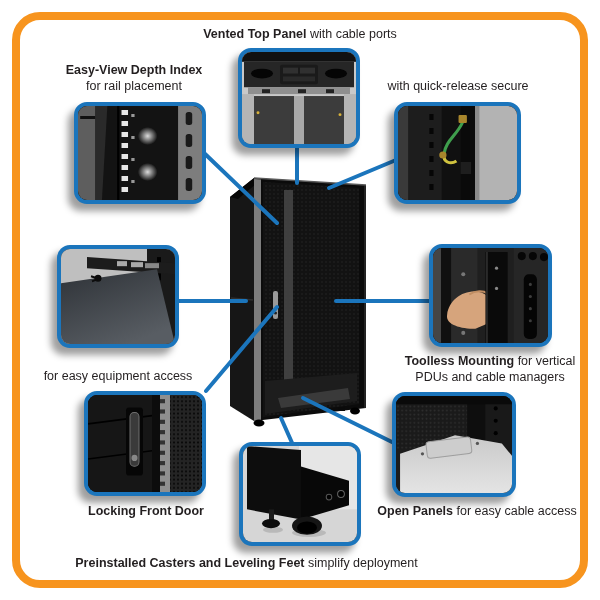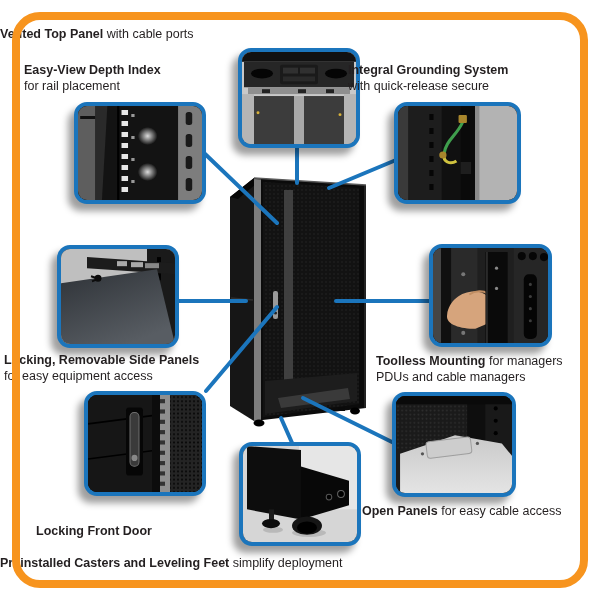--- a/index.html
+++ b/index.html
@@ -23,20 +23,21 @@
   .thumb{
     position:absolute;z-index:3;
     border:4px solid var(--blue,#1B75BC);
     border-radius:13px;
     box-shadow:-6px 7px 7px rgba(0,0,0,0.38);
     overflow:hidden;background:#222;
   }
   .thumb svg{display:block;width:100%;height:100%;}
   .label{
     position:absolute;z-index:4;
+    text-align:center;
     font-size:12.5px;line-height:16px;
     color:var(--text,#231F20);
     white-space:nowrap;
   }
   .label .b{font-weight:bold;}
 </style>
 </head>
 <body>
 
 <svg id="rack-layer" class="layer" viewBox="0 0 600 600">
@@ -294,35 +295,35 @@
 <div class="label" style="left:0;top:26px;width:600px;">
   <span class="b">Vented Top Panel</span><span> with cable ports</span>
 </div>
 
 <div class="label" style="left:24px;top:62px;width:220px;">
   <span class="b">Easy-View Depth Index</span><br>
   <span>for rail placement</span>
 </div>
 
 <div class="label" style="left:348px;top:62px;width:220px;">
-  <span class="b">Integral Grounding System</span><br>
+  <br>
   <span>with quick-release secure</span>
 </div>
 
 <div class="label" style="left:4px;top:352px;width:228px;">
-  <span class="b">Locking, Removable Side Panels</span><br>
+  <br>
   <span>for easy equipment access</span>
 </div>
 
 <div class="label" style="left:376px;top:353px;width:228px;">
-  <span class="b">Toolless Mounting</span><span> for managers</span><br>
+  <span class="b">Toolless Mounting</span><span> for vertical</span><br>
   <span>PDUs and cable managers</span>
 </div>
 
-<div class="label" style="left:36px;top:503px;width:220px;margin-top:20px;">
+<div class="label" style="left:36px;top:503px;width:220px;">
   <span class="b">Locking Front Door</span><br>
 </div>
 
 <div class="label" style="left:362px;top:503px;width:230px;">
   <span class="b">Open Panels</span><span> for easy cable access</span>
 </div>
 
 <div class="label" style="left:0;top:555px;width:493px;">
   <span class="b">Preinstalled Casters and Leveling Feet</span><span> simplify deployment</span>
 </div>

